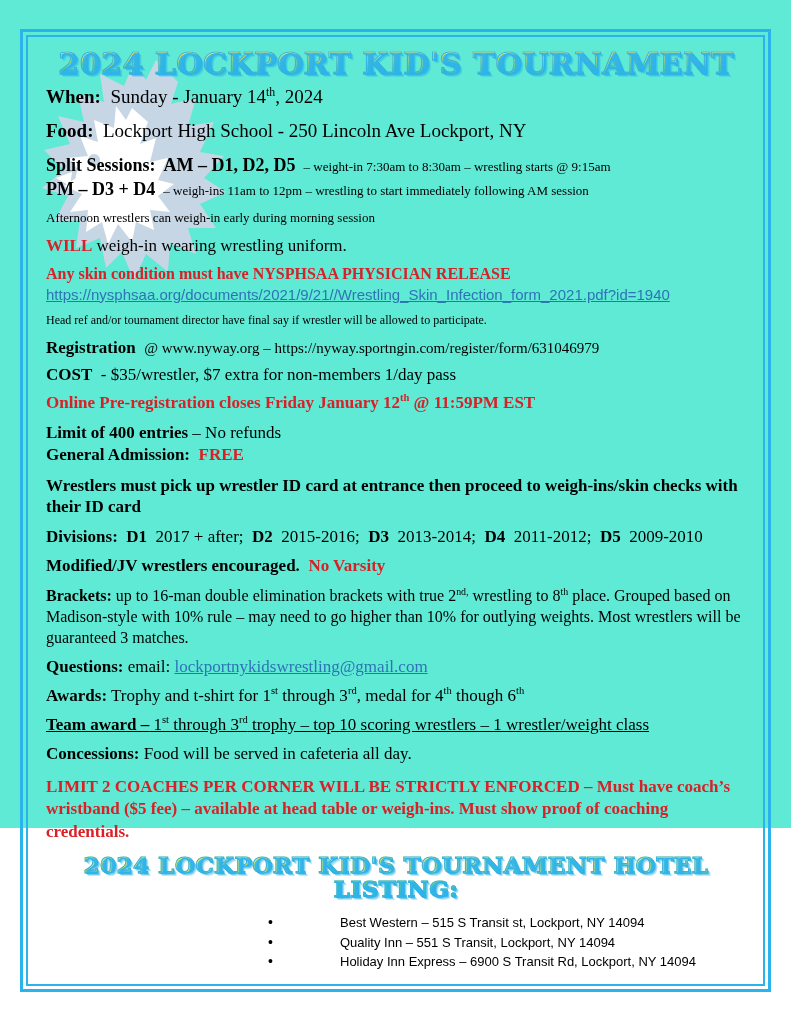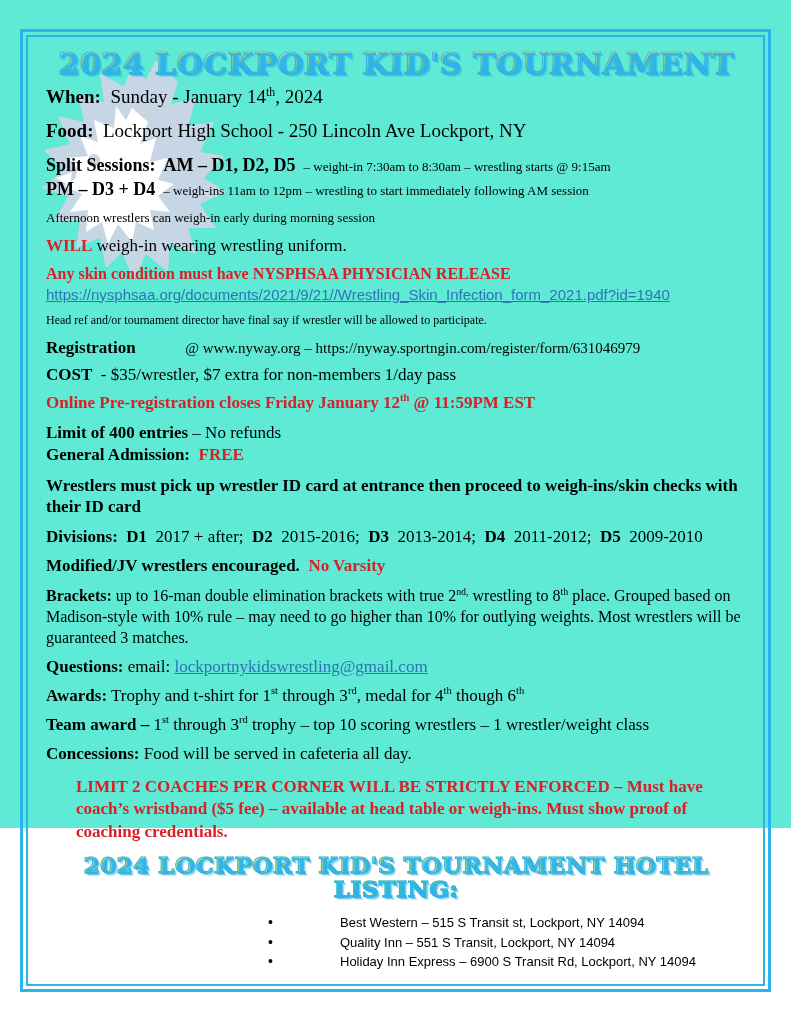--- a/index.html
+++ b/index.html
@@ -106,21 +106,21 @@
     color: #2E74B5;
     text-decoration: underline;
   }
   .sans { font-family: "Liberation Sans", sans-serif; }
   sup { font-size: 0.62em; vertical-align: super; line-height: 0; }
 
   .sz19 { font-size: 19px; }
   .sz18 { font-size: 18px; }
   .sz17 { font-size: 17px; }
   .sz16 { font-size: 16px; }
-  .sz15 { font-size: 15px; margin-left: 41px; }
+  .sz15 { font-size: 15px; }
   .sz14 { font-size: 12px; }
   .sz13 { font-size: 13px; }
 
   .row-when   { margin-top: 2px; }
   .row-where  { margin-top: 12px; }
   .row-split  { margin-top: 13px; }
   .row-pm     { margin-top: 3px; }
   .row-after  { margin-top: 10px; }
   .row-must   { margin-top: 10px; }
   .row-skin   { margin-top: 9px; }
@@ -131,23 +131,23 @@
   .row-prereg { margin-top: 8px; }
   .row-limit  { margin-top: 10px; }
   .row-gen    { }
   .row-id     { margin-top: 10px; line-height: 1.25; }
   .row-div    { margin-top: 10px; }
   .row-mod    { margin-top: 9px; }
   .row-brk    { margin-top: 10px; line-height: 1.3; }
   .row-rules  { margin-top: 11px; }
   .row-q      { margin-top: 9px; }
   .row-aw     { margin-top: 9px; }
-  .row-team   { margin-top: 9px; }
+  .row-team   { margin-top: 9px; text-decoration: underline; }
   .row-conc   { margin-top: 9px; }
-  .row-coach  { margin-top: 12px; line-height: 1.3; margin-left: 30px; }
+  .row-coach  { margin-top: 12px; line-height: 1.3; }
 
   ul.hotels {
     margin: 4px 0 0 0;
     padding: 0 0 0 222px;
     list-style: none;
   }
   ul.hotels li {
     font-family: "Liberation Sans", sans-serif;
     font-size: 13px;
     line-height: 1.52;

